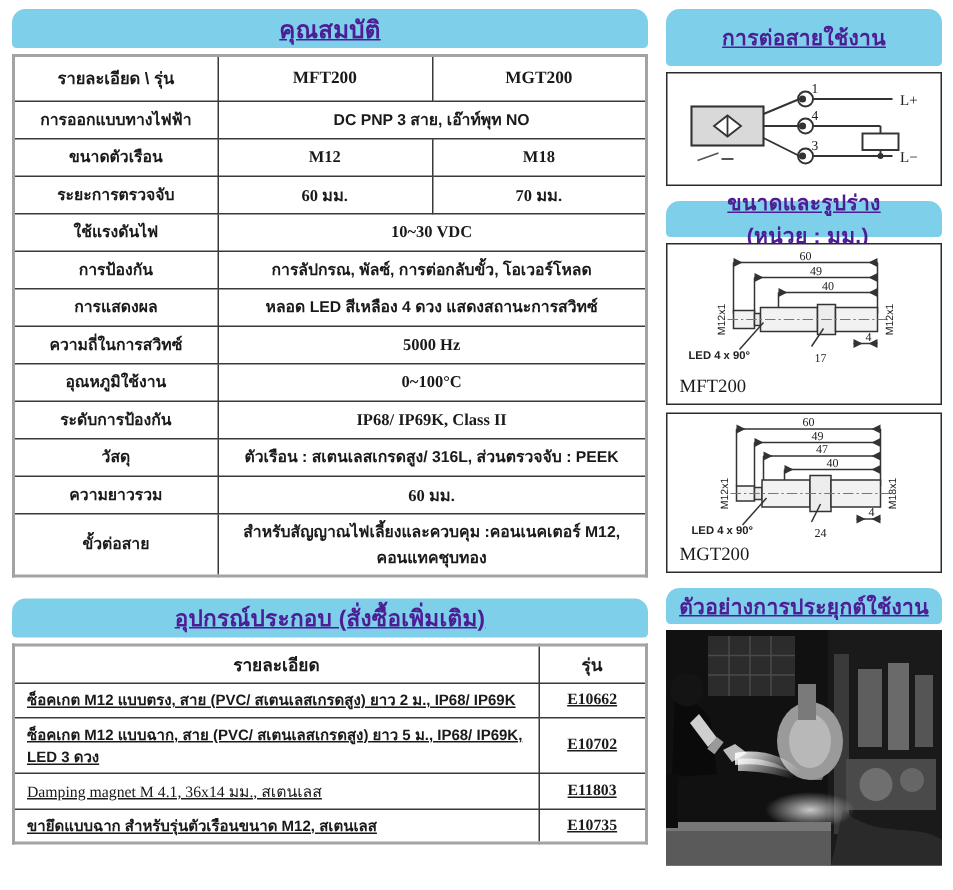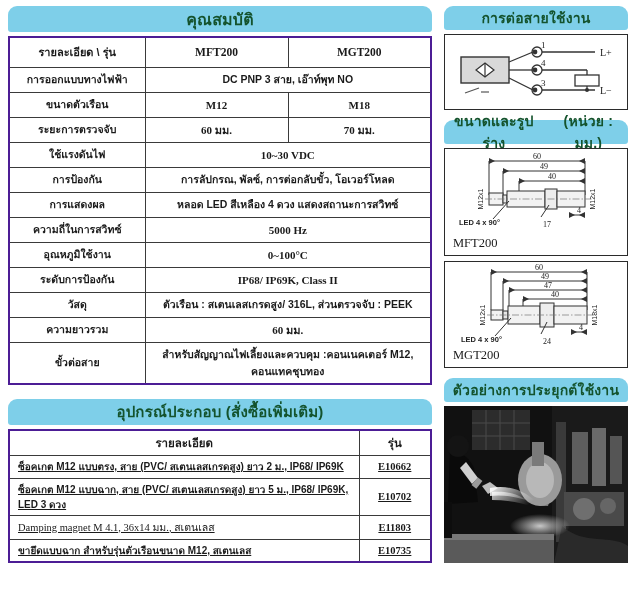--- a/index.html
+++ b/index.html
@@ -12,44 +12,45 @@
     position: relative;
     width: 635px; height: 593px;
     background: #ffffff;
     overflow: hidden;
   }
 
   
   .sec-head {
     background: #7ecfe9;
     border-radius: 9px 9px 3px 3px;
-    color: #14532d;
+    color: #4c1d95;
     font-weight: bold;
     text-align: center;
     display: flex;
     align-items: center;
     justify-content: center;
     letter-spacing: .2px;
+    text-decoration: underline;
   }
   .sec-head .unit {
     font-size: 14px;
     font-weight: bold;
     margin-left: 5px;
   }
 
   
   #left-col { position: absolute; left: 8px; top: 6px; width: 424px; }
   #head-spec { height: 26px; font-size: 16px; }
   #head-acc  { height: 26px; font-size: 15px; }
 
   table.grid {
     width: 100%;
     border-collapse: collapse;
     table-layout: fixed;
-    border: 2px solid #4c1d95;
+    border: 2px solid #a3a3a3;
   }
   table.grid td, table.grid th {
     border: 1px solid #3a3a3a;
     padding: 3px 6px;
     font-size: 10.5px;
     color: #1a1a1a;
     vertical-align: middle;
   }
 
   
@@ -100,22 +101,22 @@
     font-size: 10.5px;
   }
   #acc-table td.desc.latin {
     font-family: "Liberation Serif", serif;
     font-weight: normal;
     font-size: 10.5px;
   }
 
   
   #right-col { position: absolute; left: 444px; top: 6px; width: 184px; }
-  #head-wiring { height: 24px; font-size: 14px; }
-  #head-dim    { height: 24px; font-size: 14px; }
+  #head-wiring { height: 38px; font-size: 14px; }
+  #head-dim    { height: 24px; font-size: 14px; flex-direction: column; }
   #head-app    { height: 24px; font-size: 14px; }
 
   .panel {
     border: 1.5px solid #2b2b2b;
     background: #fff;
     margin-top: 4px;
     position: relative;
   }
   #wiring-panel { height: 76px; }
   #dim-panel-1  { height: 108px; }

